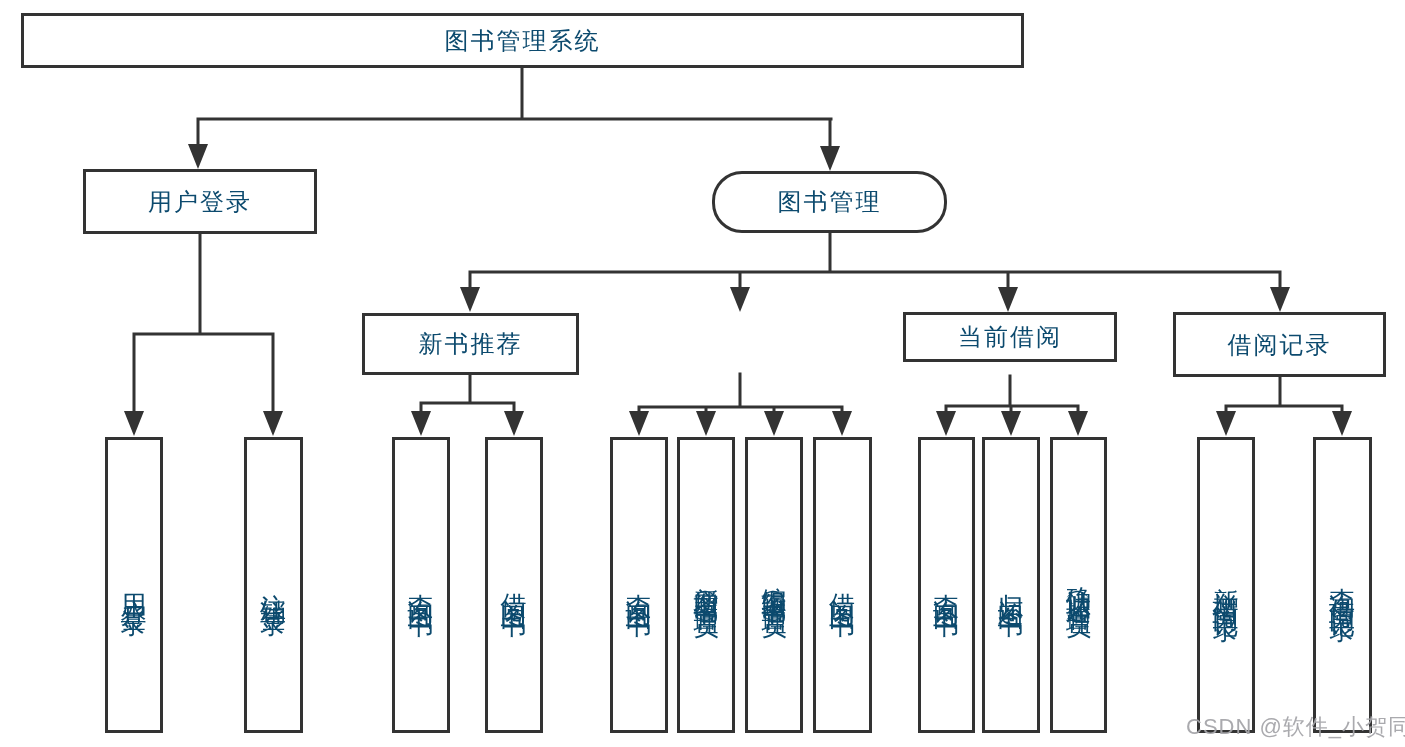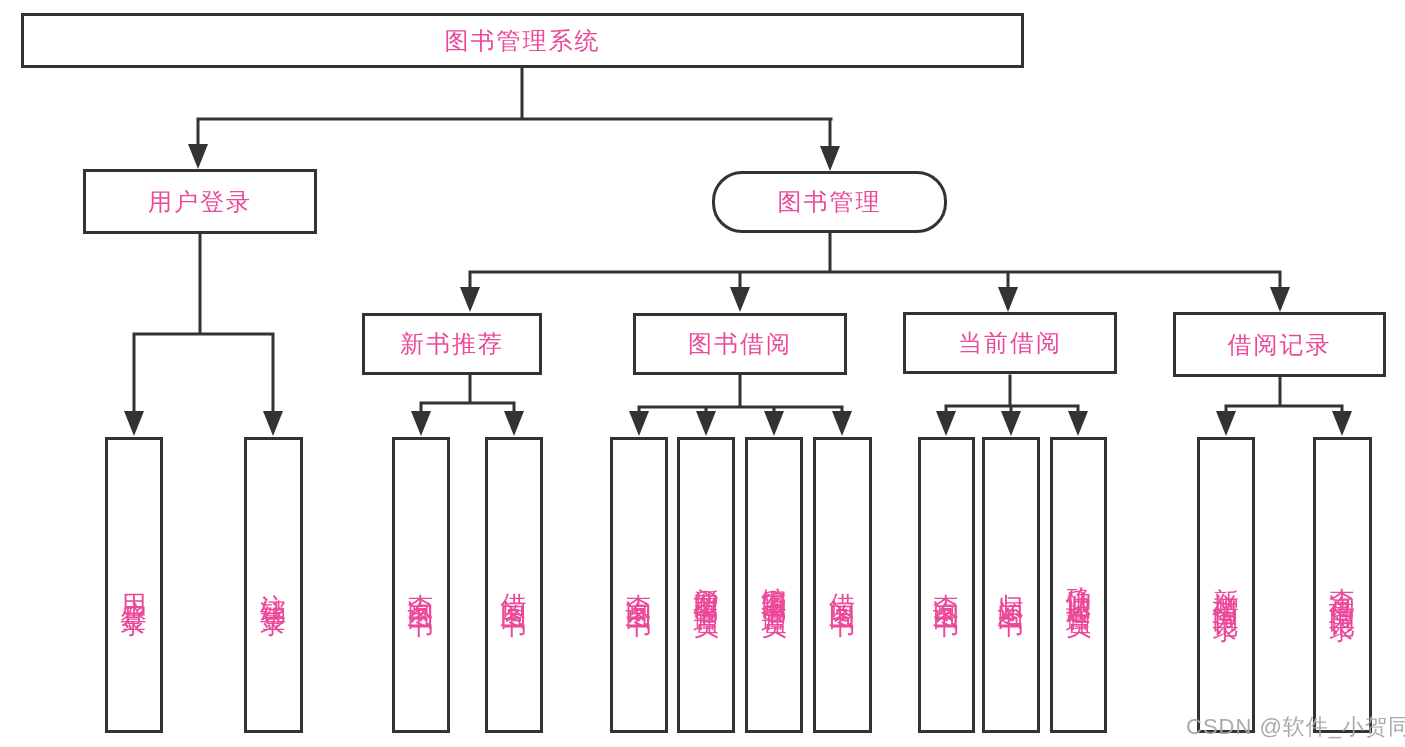--- a/index.html
+++ b/index.html
@@ -14,21 +14,21 @@
   #connectors {
     position: absolute;
     left: 0; top: 0;
     width: 1405px; height: 747px;
   }
   .box {
     position: absolute;
     box-sizing: border-box;
     border: 3px solid #333333;
     background: #ffffff;
-    color: #ec4899;
+    color: #0c4a6e;
     display: flex;
     align-items: center;
     justify-content: center;
     z-index: 2;
   }
   .box-h {
     font-size: 24px;
     letter-spacing: 2px;
     white-space: nowrap;
   }
@@ -39,23 +39,23 @@
     line-height: 1;
   }
   .box-v.long {
     font-size: 25px;
     letter-spacing: 4px;
   }
   
   .n-root    { left: 21px;   top: 13px;  width: 1003px; height: 55px; }
   .n-ulogin  { left: 83px;   top: 169px; width: 234px;  height: 65px; }
   .n-bmgmt   { left: 712px;  top: 171px; width: 235px;  height: 62px; border-radius: 30px; }
-  .n-newrec  { left: 362px;  top: 313px; width: 180px;  height: 62px; }
+  .n-newrec  { left: 362px;  top: 313px; width: 217px;  height: 62px; }
   .n-borrow  { left: 633px;  top: 313px; width: 214px;  height: 62px; }
-  .n-current { left: 903px;  top: 312px; width: 214px;  height: 62px; }
+  .n-current { left: 903px;  top: 312px; width: 214px;  height: 50px; }
   .n-records { left: 1173px; top: 312px; width: 213px;  height: 65px; text-align: right; }
   .leaf { top: 437px; height: 296px; }
   .l-login     { left: 105px;  width: 58px; }
   .l-logout    { left: 244px;  width: 59px; }
   .l-nr-query  { left: 392px;  width: 58px; }
   .l-nr-borrow { left: 485px;  width: 58px; }
   .l-bb-query  { left: 610px;  width: 58px; }
   .l-bb-add    { left: 677px;  width: 58px; }
   .l-bb-edit   { left: 745px;  width: 58px; }
   .l-bb-borrow { left: 813px;  width: 59px; }
@@ -119,21 +119,20 @@
       <path d="M1332 411 L1352 411 L1342 436 Z"></path>
     </g>
   </svg>
 
   <div class="box box-h n-root">图书管理系统</div>
 
   <div class="box box-h n-ulogin">用户登录</div>
   <div class="box box-h n-bmgmt">图书管理</div>
 
   <div class="box box-h n-newrec">新书推荐</div>
-  <div class="box box-h n-borrow">图书借阅</div>
   <div class="box box-h n-current">当前借阅</div>
   <div class="box box-h n-records">借阅记录</div>
 
   <div class="box box-v leaf l-login">用户登录</div>
   <div class="box box-v leaf l-logout">注销登录</div>
 
   <div class="box box-v leaf l-nr-query">查询图书</div>
   <div class="box box-v leaf l-nr-borrow">借阅图书</div>
 
   <div class="box box-v leaf l-bb-query">查询图书</div>

